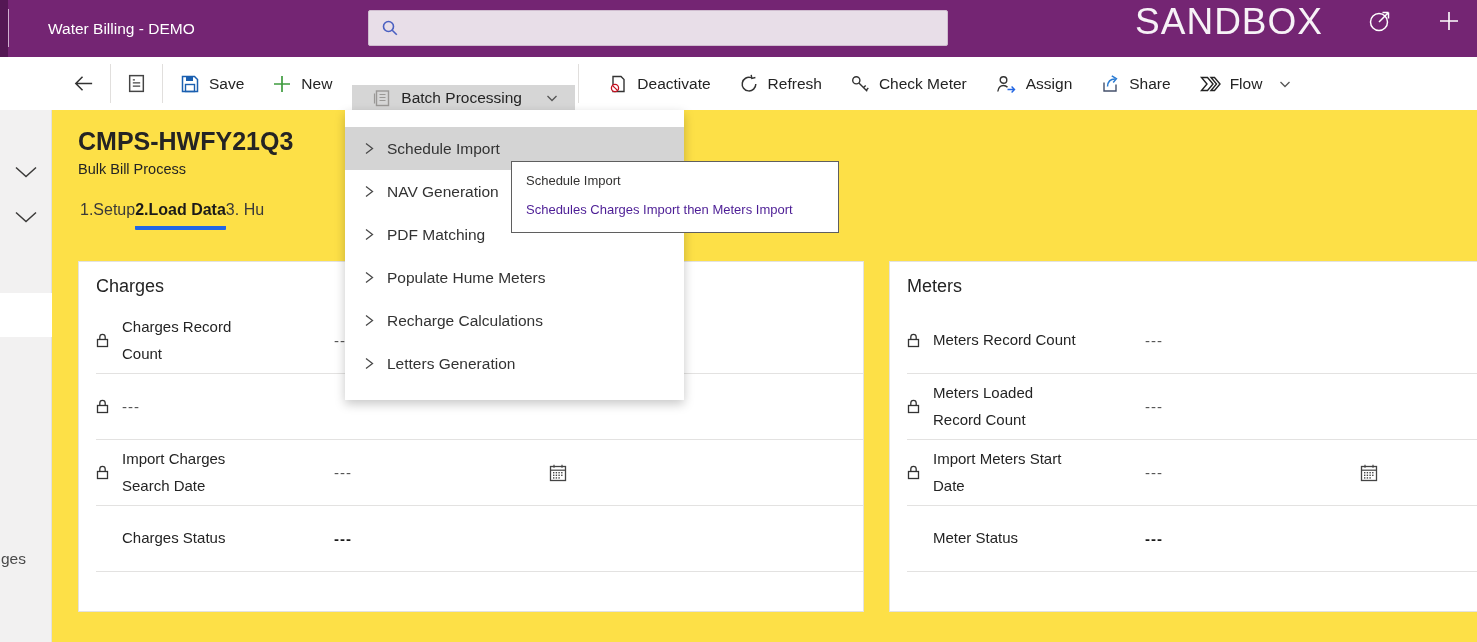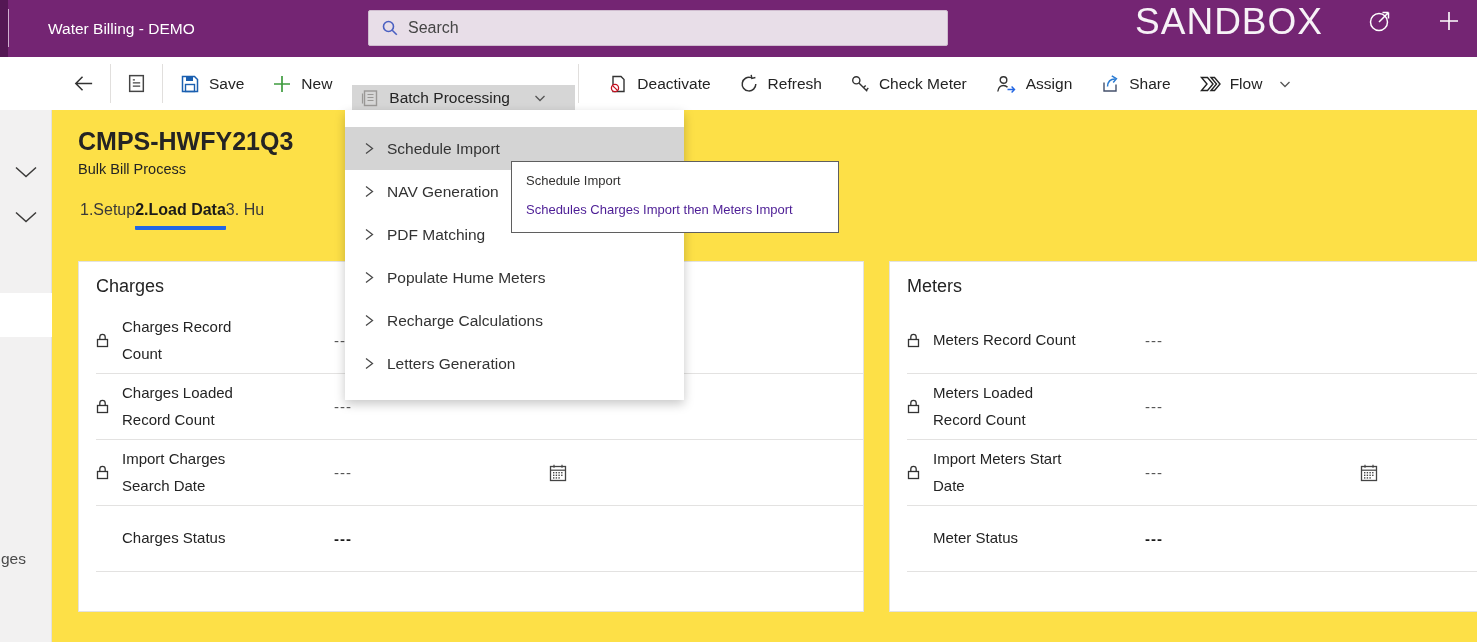--- a/index.html
+++ b/index.html
@@ -16,21 +16,21 @@
   .searchbox input { background:transparent; border:none; outline:none; font-size:16px; color:#3a3a3a; font-family:"Liberation Sans", sans-serif; width:500px; }
   .searchbox input::placeholder { color:#454545; opacity:1; }
   .header-right { position:absolute; right:16px; top:0; height:42px; display:flex; align-items:center; gap:44px; }
   .env-label { color:#f7f2f7; font-size:37px; letter-spacing:1px; line-height:1; }
 
   
   .cmdbar { position:absolute; left:0; top:57px; width:1477px; height:53px; background:#fff; display:flex; align-items:stretch; padding-left:60px; }
   .cmd { display:flex; align-items:center; gap:9px; padding:0 14px; font-size:15.5px; color:#242424; cursor:default; white-space:nowrap; }
   .cmd-icononly { padding:0 12px; }
   .cmd-divider { width:1px; background:#e1dfdd; margin:7px 3px; }
-  .cmd-highlight { background:#d6d6d6; padding:0 8px; margin-left:6px; width:223px;margin-top:28px; }
+  .cmd-highlight { background:#d6d6d6; padding:0 20px; margin-left:6px; width:223px;margin-top:28px; }
   .cmd-label { color:#242424; }
   .flow-chevron { padding:0 8px 0 2px; }
 
   
   .sidebar { position:absolute; left:0; top:110px; width:52px; height:532px; background:#f2f1f1; border-right:1px solid #e2e1e0; }
   .side-chev { position:absolute; left:13px; width:26px; height:14px; }
   .side-selected { position:absolute; left:0; top:183px; width:53px; height:44px; background:#ffffff; }
   .side-partial { position:absolute; left:1px; top:440px; font-size:15.5px; color:#4a4a4a; }
 
   
@@ -74,21 +74,20 @@
     <div class="corner-block"></div>
     <div class="corner-line"></div>
     <div class="app-title">Water Billing - DEMO</div>
     <div class="searchbox">
       <span>
         <svg width="18" height="18" viewBox="0 0 18 18">
             <circle cx="7.5" cy="7.5" r="5" fill="none" stroke="#4a5fc1" stroke-width="1.6"></circle>
             <path d="M11.2 11.2l4.6 4.6" stroke="#4a5fc1" stroke-width="1.6"></path>
           </svg>
       </span>
-      <input type="text" placeholder="Search" style="">
     </div>
     <div class="header-right">
       <span class="env-label">SANDBOX</span>
       <span>
         <svg width="26" height="26" viewBox="0 0 26 26">
             <circle cx="12" cy="14" r="8.5" fill="none" stroke="#ffffff" stroke-width="1.5"></circle>
             <path d="M12 14L21.5 4.5M21.5 4.5h-6M21.5 4.5v6" fill="none" stroke="#ffffff" stroke-width="1.5"></path>
           </svg>
       </span>
       <span>
@@ -249,21 +248,20 @@
           <span class="flabel">Charges Record Count</span>
           <span class="fvalue">---</span>
         </div>
         <div class="frow">
           <span class="lockcell">
             <svg width="13" height="15" viewBox="0 0 13 15">
                 <rect x="1.5" y="6.5" width="10" height="7" fill="none" stroke="#333" stroke-width="1.3"></rect>
                 <path d="M3.8 6.5V4a2.7 2.7 0 0 1 5.4 0v2.5" fill="none" stroke="#333" stroke-width="1.3"></path>
               </svg>
           </span>
-          <span class="flabel">Charges Loaded Record Count</span>
           <span class="fvalue">---</span>
         </div>
         <div class="frow">
           <span class="lockcell">
             <svg width="13" height="15" viewBox="0 0 13 15">
                 <rect x="1.5" y="6.5" width="10" height="7" fill="none" stroke="#333" stroke-width="1.3"></rect>
                 <path d="M3.8 6.5V4a2.7 2.7 0 0 1 5.4 0v2.5" fill="none" stroke="#333" stroke-width="1.3"></path>
               </svg>
           </span>
           <span class="flabel">Import Charges Search Date</span>

